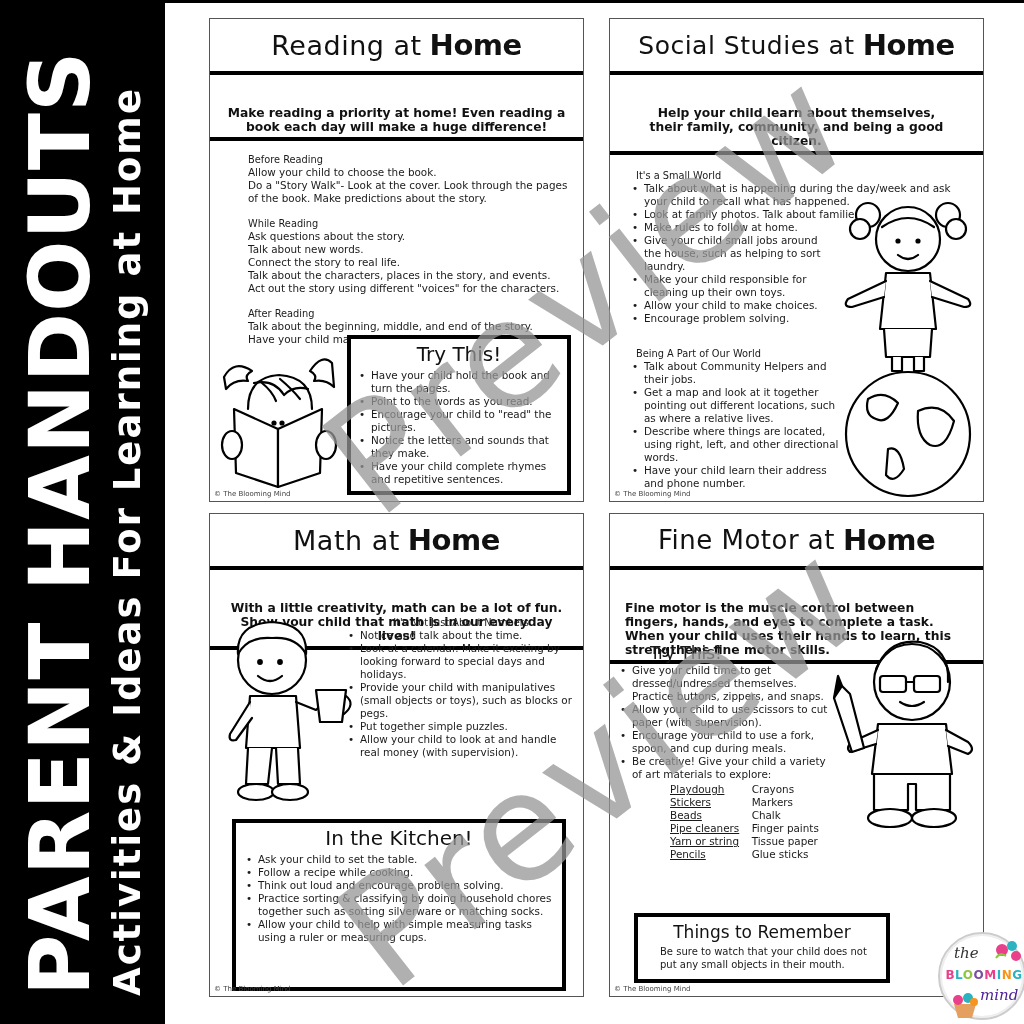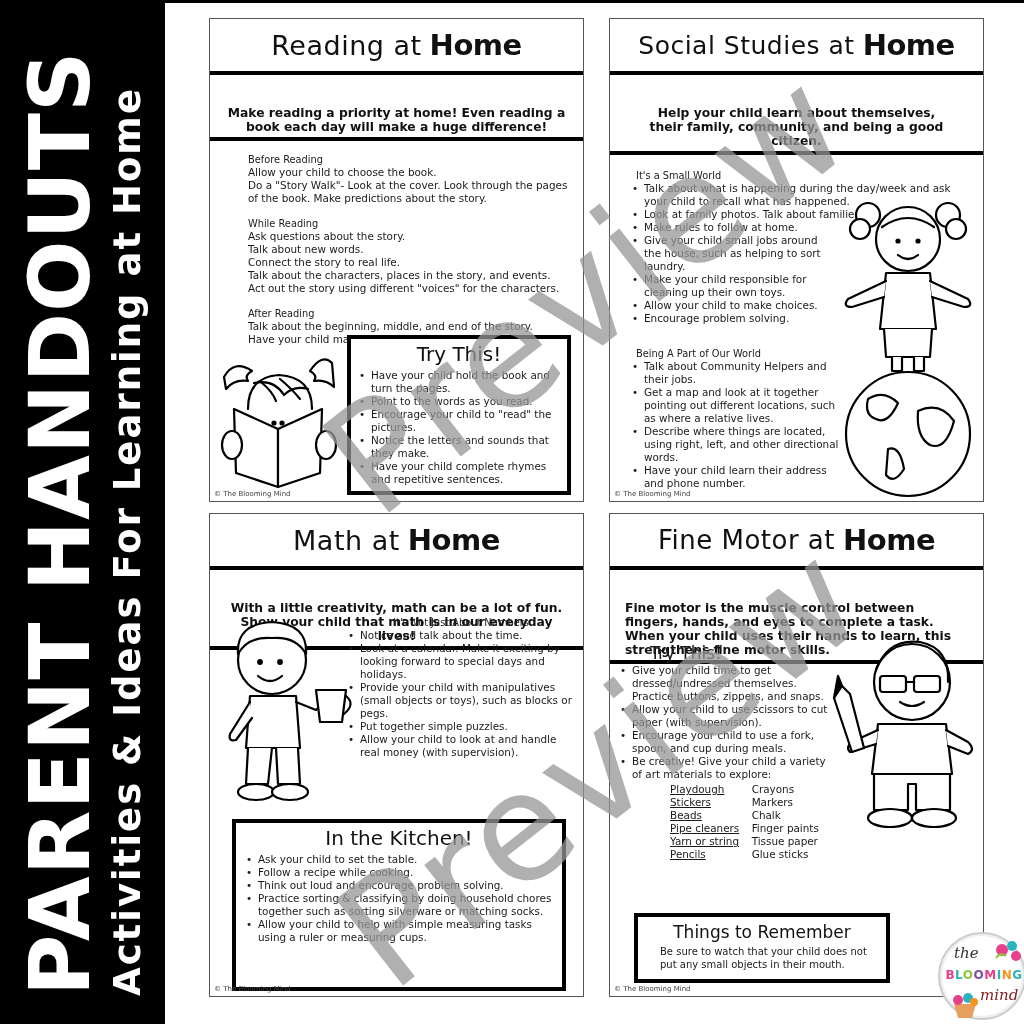--- a/index.html
+++ b/index.html
@@ -34,21 +34,21 @@
   .box { position: absolute; border: 4px solid #000; background: #fff; }
   .box-title { text-align: center; font-size: 20px; font-family: "DejaVu Sans", sans-serif; line-height: 26px; margin-top: 2px; }
 
   .illus { position: absolute; }
 
   .watermark { position: absolute; font-family: "DejaVu Sans", sans-serif; font-size: 150px; color: rgba(150,150,150,0.75); font-weight: normal; transform-origin: 0 0; white-space: nowrap; pointer-events: none; letter-spacing: 4px; }
 
   .logo { position: absolute; left: 938px; top: 932px; width: 88px; height: 88px; border-radius: 50%; background: #fff; border: 2px solid #ccc; box-shadow: 0 0 0 2px #eee inset; }
   .logo-the { position: absolute; left: 14px; top: 10px; font-size: 15px; font-family: "DejaVu Serif", serif; font-style: italic; color: #333; }
   .logo-blooming { position: absolute; left: 4px; top: 34px; width: 80px; text-align: center; font-size: 12px; font-weight: bold; font-family: "DejaVu Sans", sans-serif; letter-spacing: 0.5px; }
-  .logo-mind { position: absolute; left: 40px; top: 52px; font-size: 15px; font-family: "DejaVu Serif", serif; font-style: italic; color: #7f1d1d; }
+  .logo-mind { position: absolute; left: 40px; top: 52px; font-size: 15px; font-family: "DejaVu Serif", serif; font-style: italic; color: #4c1d95; }
 </style>
 </head>
 <body>
 
 <div class="top-stripe"></div>
 
 <div class="banner">
   <div class="banner-inner">
     <div class="banner-title">PARENT HANDOUTS</div>
     <div class="banner-sub">Activities &amp; Ideas For Learning at Home</div>

